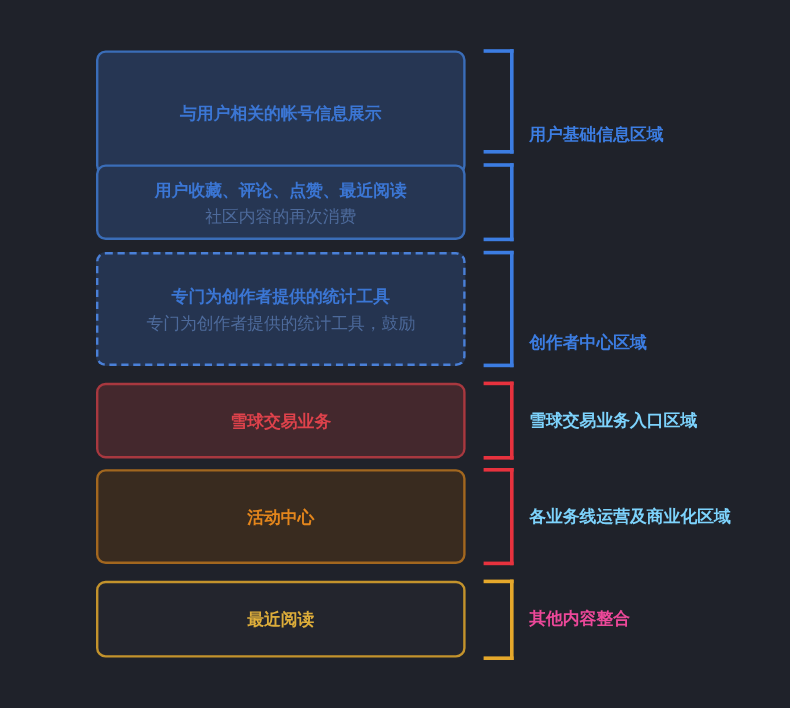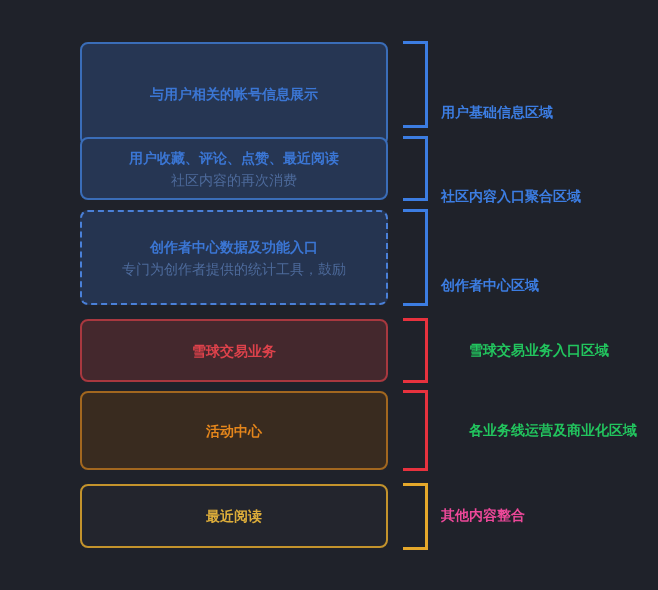--- a/index.html
+++ b/index.html
@@ -66,21 +66,21 @@
 
   
   .rlabel{
     position:absolute;
     left:441px;
     transform:translateY(-50%);
     font-size:14px;font-weight:bold;
     white-space:nowrap;
   }
   .rlabel.blue{color:#3c7de2;margin-top:28px;}
-  .rlabel.red{color:#22c55e;margin-left:28px;}
+  .rlabel.red{color:#7dd3fc;}
   .rlabel.yellow{color:#ec4899;}
   .l1{top:85px;}
   .l2{top:169px;}
   .l3{top:258px;}
   .l4{top:351px;}
   .l5{top:431px;}
   .l6{top:516px;}
 </style>
 </head>
 <body>
@@ -91,24 +91,23 @@
     <div class="box-line">与用户相关的帐号信息展示</div>
   </div>
   <div class="bracket blue k1"></div>
   <div class="rlabel blue l1">用户基础信息区域</div>
 
   <div class="box blue b2">
     <div class="box-line">用户收藏、评论、点赞、最近阅读</div>
     <div class="box-line secondary">社区内容的再次消费</div>
   </div>
   <div class="bracket blue k2"></div>
-  <div class="rlabel blue l2">社区内容入口聚合区域</div>
 
   <div class="box blue-dashed b3">
-    <div class="box-line">创作者中心数据及功能入口</div>
+    <div class="box-line">专门为创作者提供的统计工具</div>
     <div class="box-line secondary">专门为创作者提供的统计工具，鼓励</div>
   </div>
   <div class="bracket blue k3"></div>
   <div class="rlabel blue l3">创作者中心区域</div>
 
   <div class="box red b4">
     <div class="box-line">雪球交易业务</div>
   </div>
   <div class="bracket red k4"></div>
   <div class="rlabel red l4">雪球交易业务入口区域</div>

